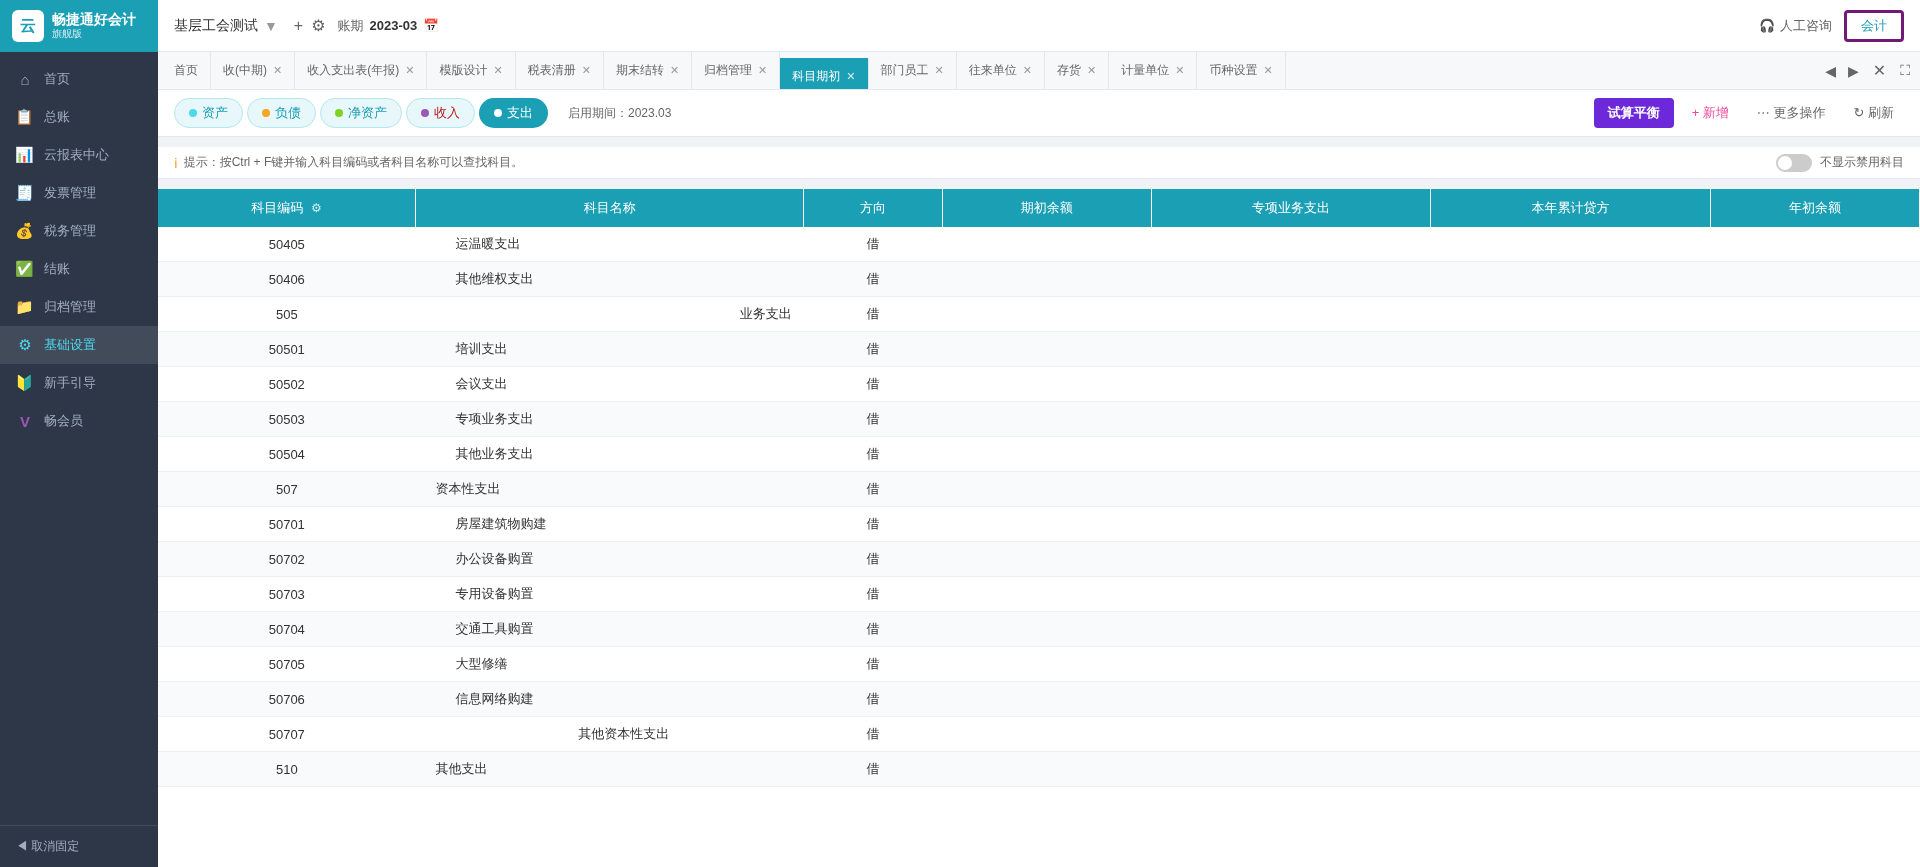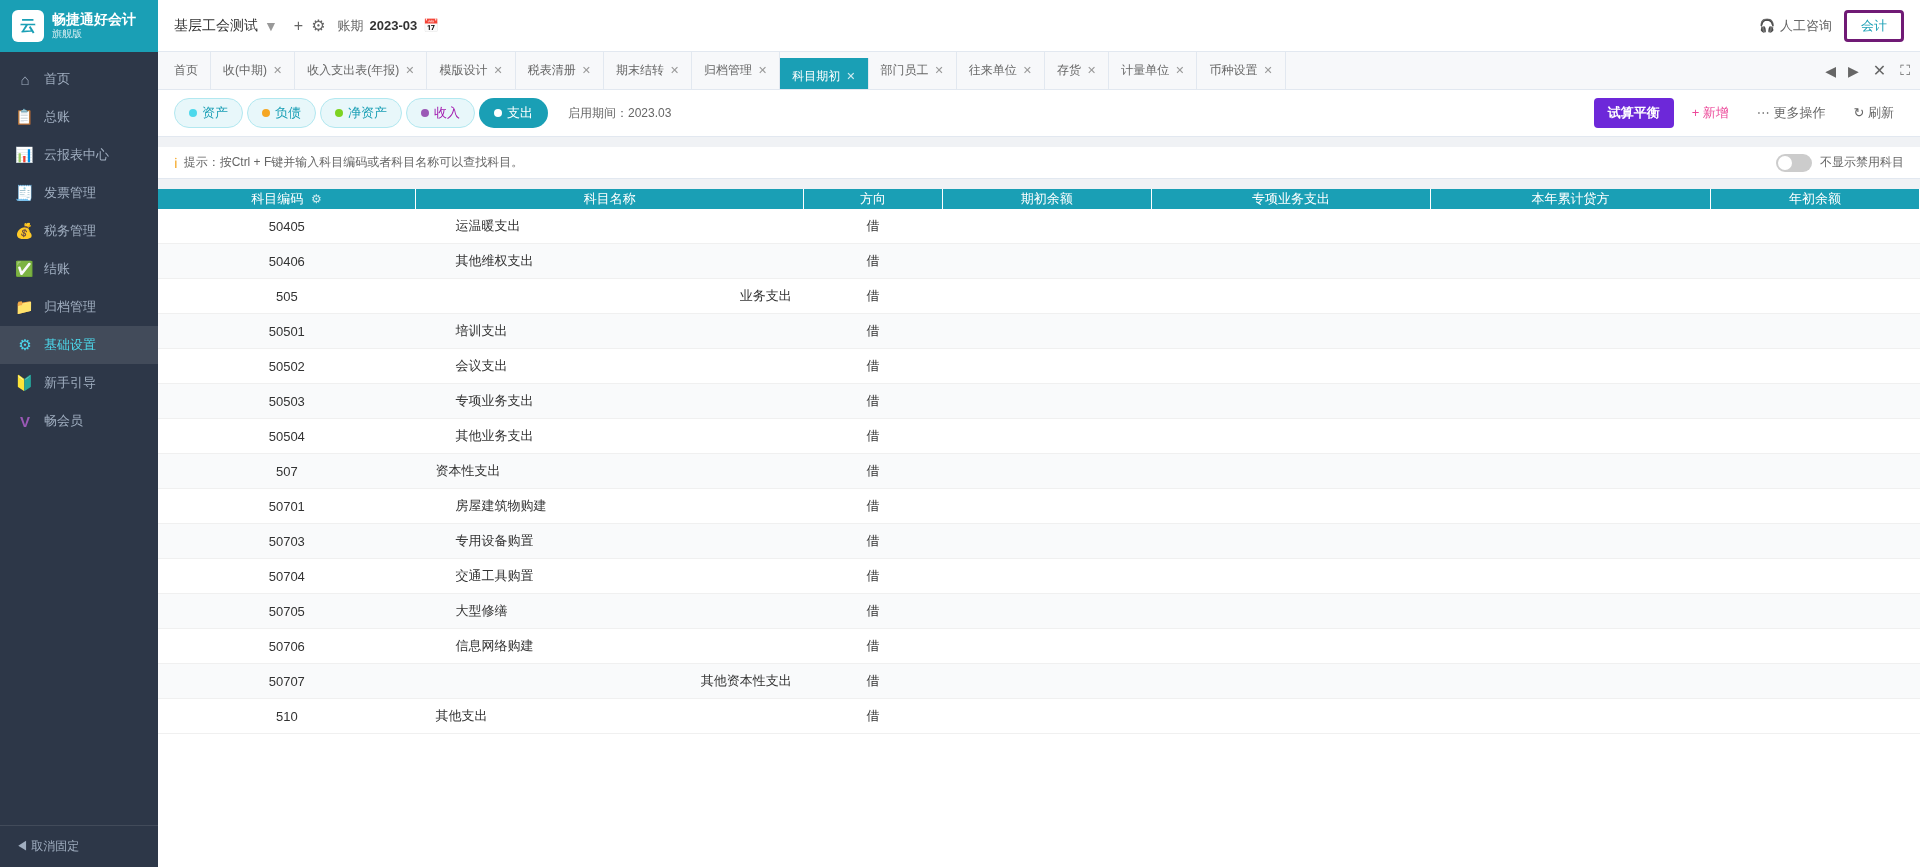--- a/index.html
+++ b/index.html
@@ -152,21 +152,21 @@
       padding: 5px 14px;
       border-radius: 20px;
       cursor: pointer;
       font-size: 13px;
       color: #333;
       border: 1px solid transparent;
     }
     .sub-tab.active-zc { background: #e8f7fa; color: #1a9fb5; border-color: #b2e8f0; }
     .sub-tab.active-fz { background: #e8f7fa; color: #1a9fb5; border-color: #b2e8f0; }
     .sub-tab.active-jzc { background: #e8f7fa; color: #1a9fb5; border-color: #b2e8f0; }
-    .sub-tab.active-sr { background: #e8f7fa; color: #a21caf; border-color: #b2e8f0; }
+    .sub-tab.active-sr { background: #e8f7fa; color: #b91c1c; border-color: #b2e8f0; }
     .sub-tab.active-zc2 { background: #1a9fb5; color: white; }
     .sub-tab-dot { width: 8px; height: 8px; border-radius: 50%; }
     .dot-zc { background: #4dd9ec; }
     .dot-fz { background: #f5a623; }
     .dot-jzc { background: #7ed321; }
     .dot-zc2 { background: white; }
     .period-label { margin-left: 16px; color: #666; font-size: 12px; }
     .sub-tabs-right { margin-left: auto; display: flex; align-items: center; gap: 8px; }
     .balance-btn {
       background: #6d28d9;
@@ -241,21 +241,21 @@
     
     .table-container { flex: 1; overflow: auto; background: white; position: relative; }
     .data-table {
       width: 100%;
       border-collapse: collapse;
       font-size: 13px;
     }
     .data-table thead th {
       background: #1a9fb5;
       color: white;
-      padding: 1px 12px;
+      padding: 10px 12px;
       text-align: center;
       font-weight: normal;
       border-right: 1px solid rgba(255,255,255,0.2);
       white-space: nowrap;
       position: sticky;
       top: 0;
       z-index: 10;
       margin-left: 40px;
     }
     .data-table tbody tr:nth-child(even) { background: #f9fafb; }
@@ -563,20 +563,29 @@
             <tr>
               <td class="td-code">50701</td>
               <td style="text-align: left; padding-left: 40px;">房屋建筑物购建</td>
               <td>借</td>
               <td></td>
               <td></td>
               <td></td>
               <td></td>
             </tr>
             <tr>
+              <td class="td-code">50702</td>
+              <td style="text-align: left; padding-left: 40px;">办公设备购置</td>
+              <td>借</td>
+              <td></td>
+              <td></td>
+              <td></td>
+              <td></td>
+            </tr>
+            <tr>
               <td class="td-code">50703</td>
               <td style="text-align: left; padding-left: 40px;">专用设备购置</td>
               <td>借</td>
               <td></td>
               <td></td>
               <td></td>
               <td></td>
             </tr>
             <tr>
               <td class="td-code">50704</td>
@@ -600,21 +609,21 @@
               <td class="td-code">50706</td>
               <td style="text-align: left; padding-left: 40px;">信息网络购建</td>
               <td>借</td>
               <td></td>
               <td></td>
               <td></td>
               <td></td>
             </tr>
             <tr>
               <td class="td-code">50707</td>
-              <td style="text-align: right; padding-left: 40px;">其他资本性支出</td>
+              <td style="text-align: center; padding-left: 40px;">其他资本性支出</td>
               <td>借</td>
               <td></td>
               <td></td>
               <td></td>
               <td></td>
             </tr>
             <tr>
               <td class="td-code">510</td>
               <td style="text-align: left; padding-left: 20px;">其他支出</td>
               <td>借</td>

